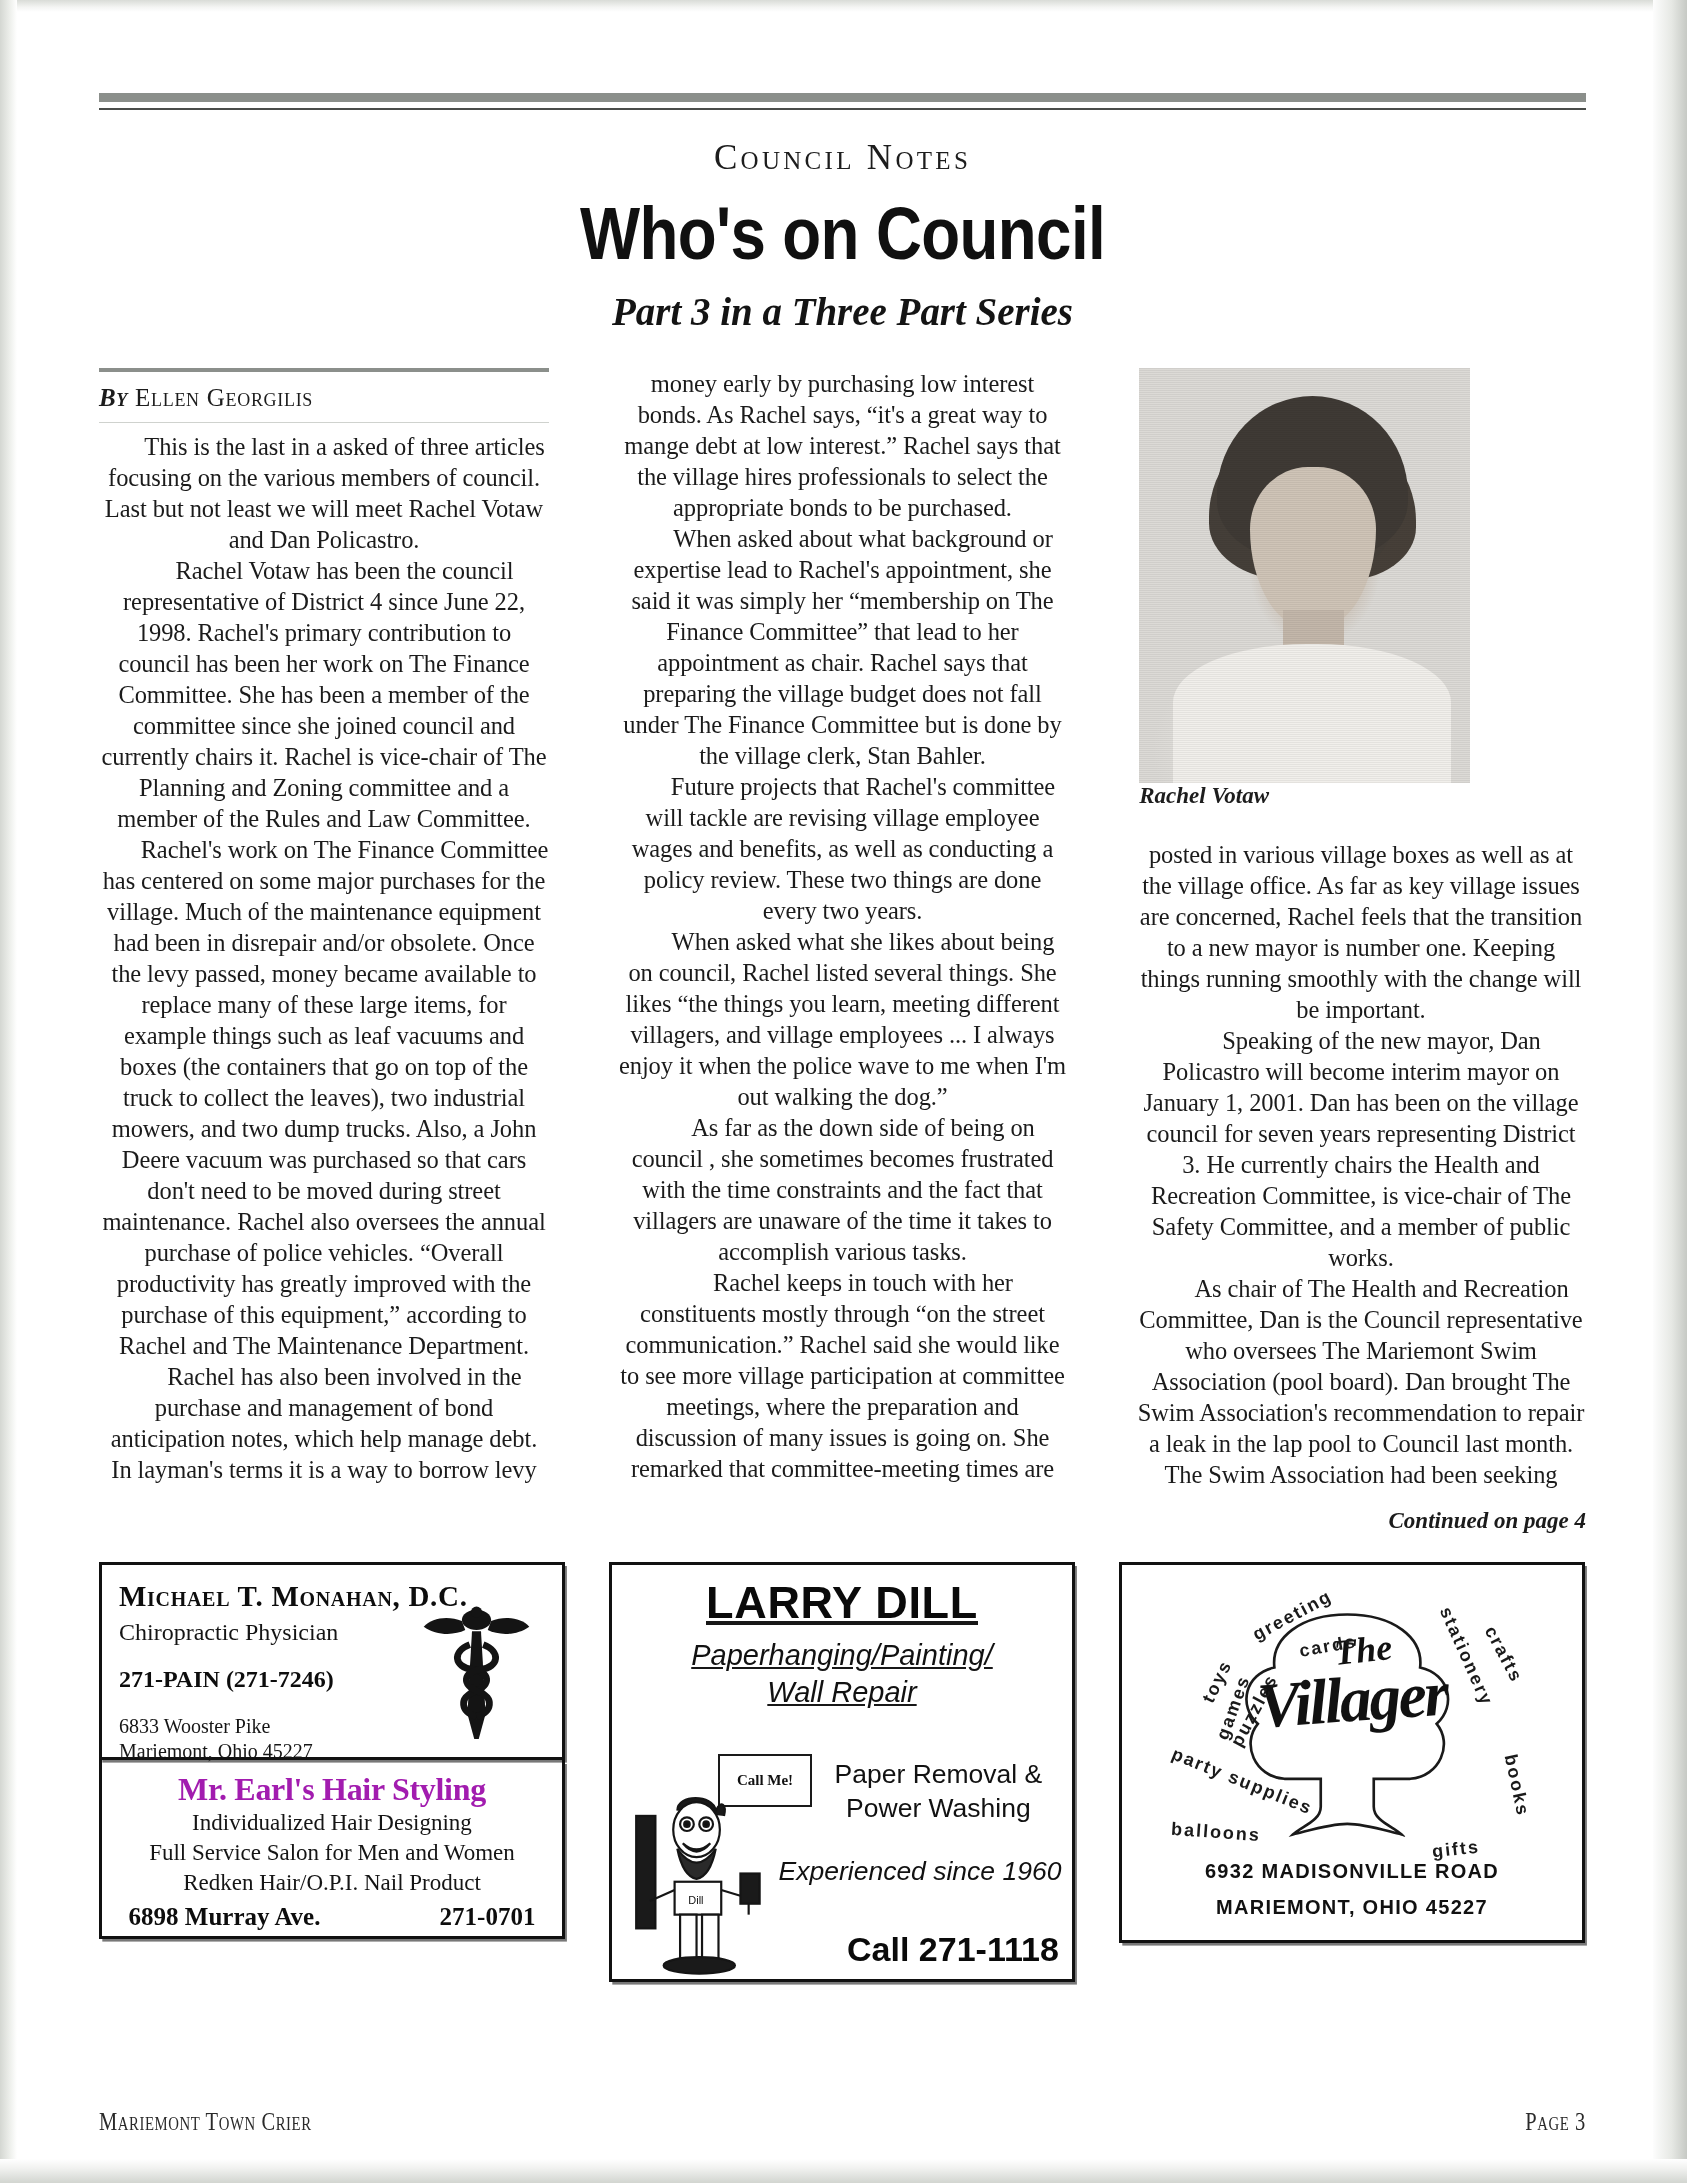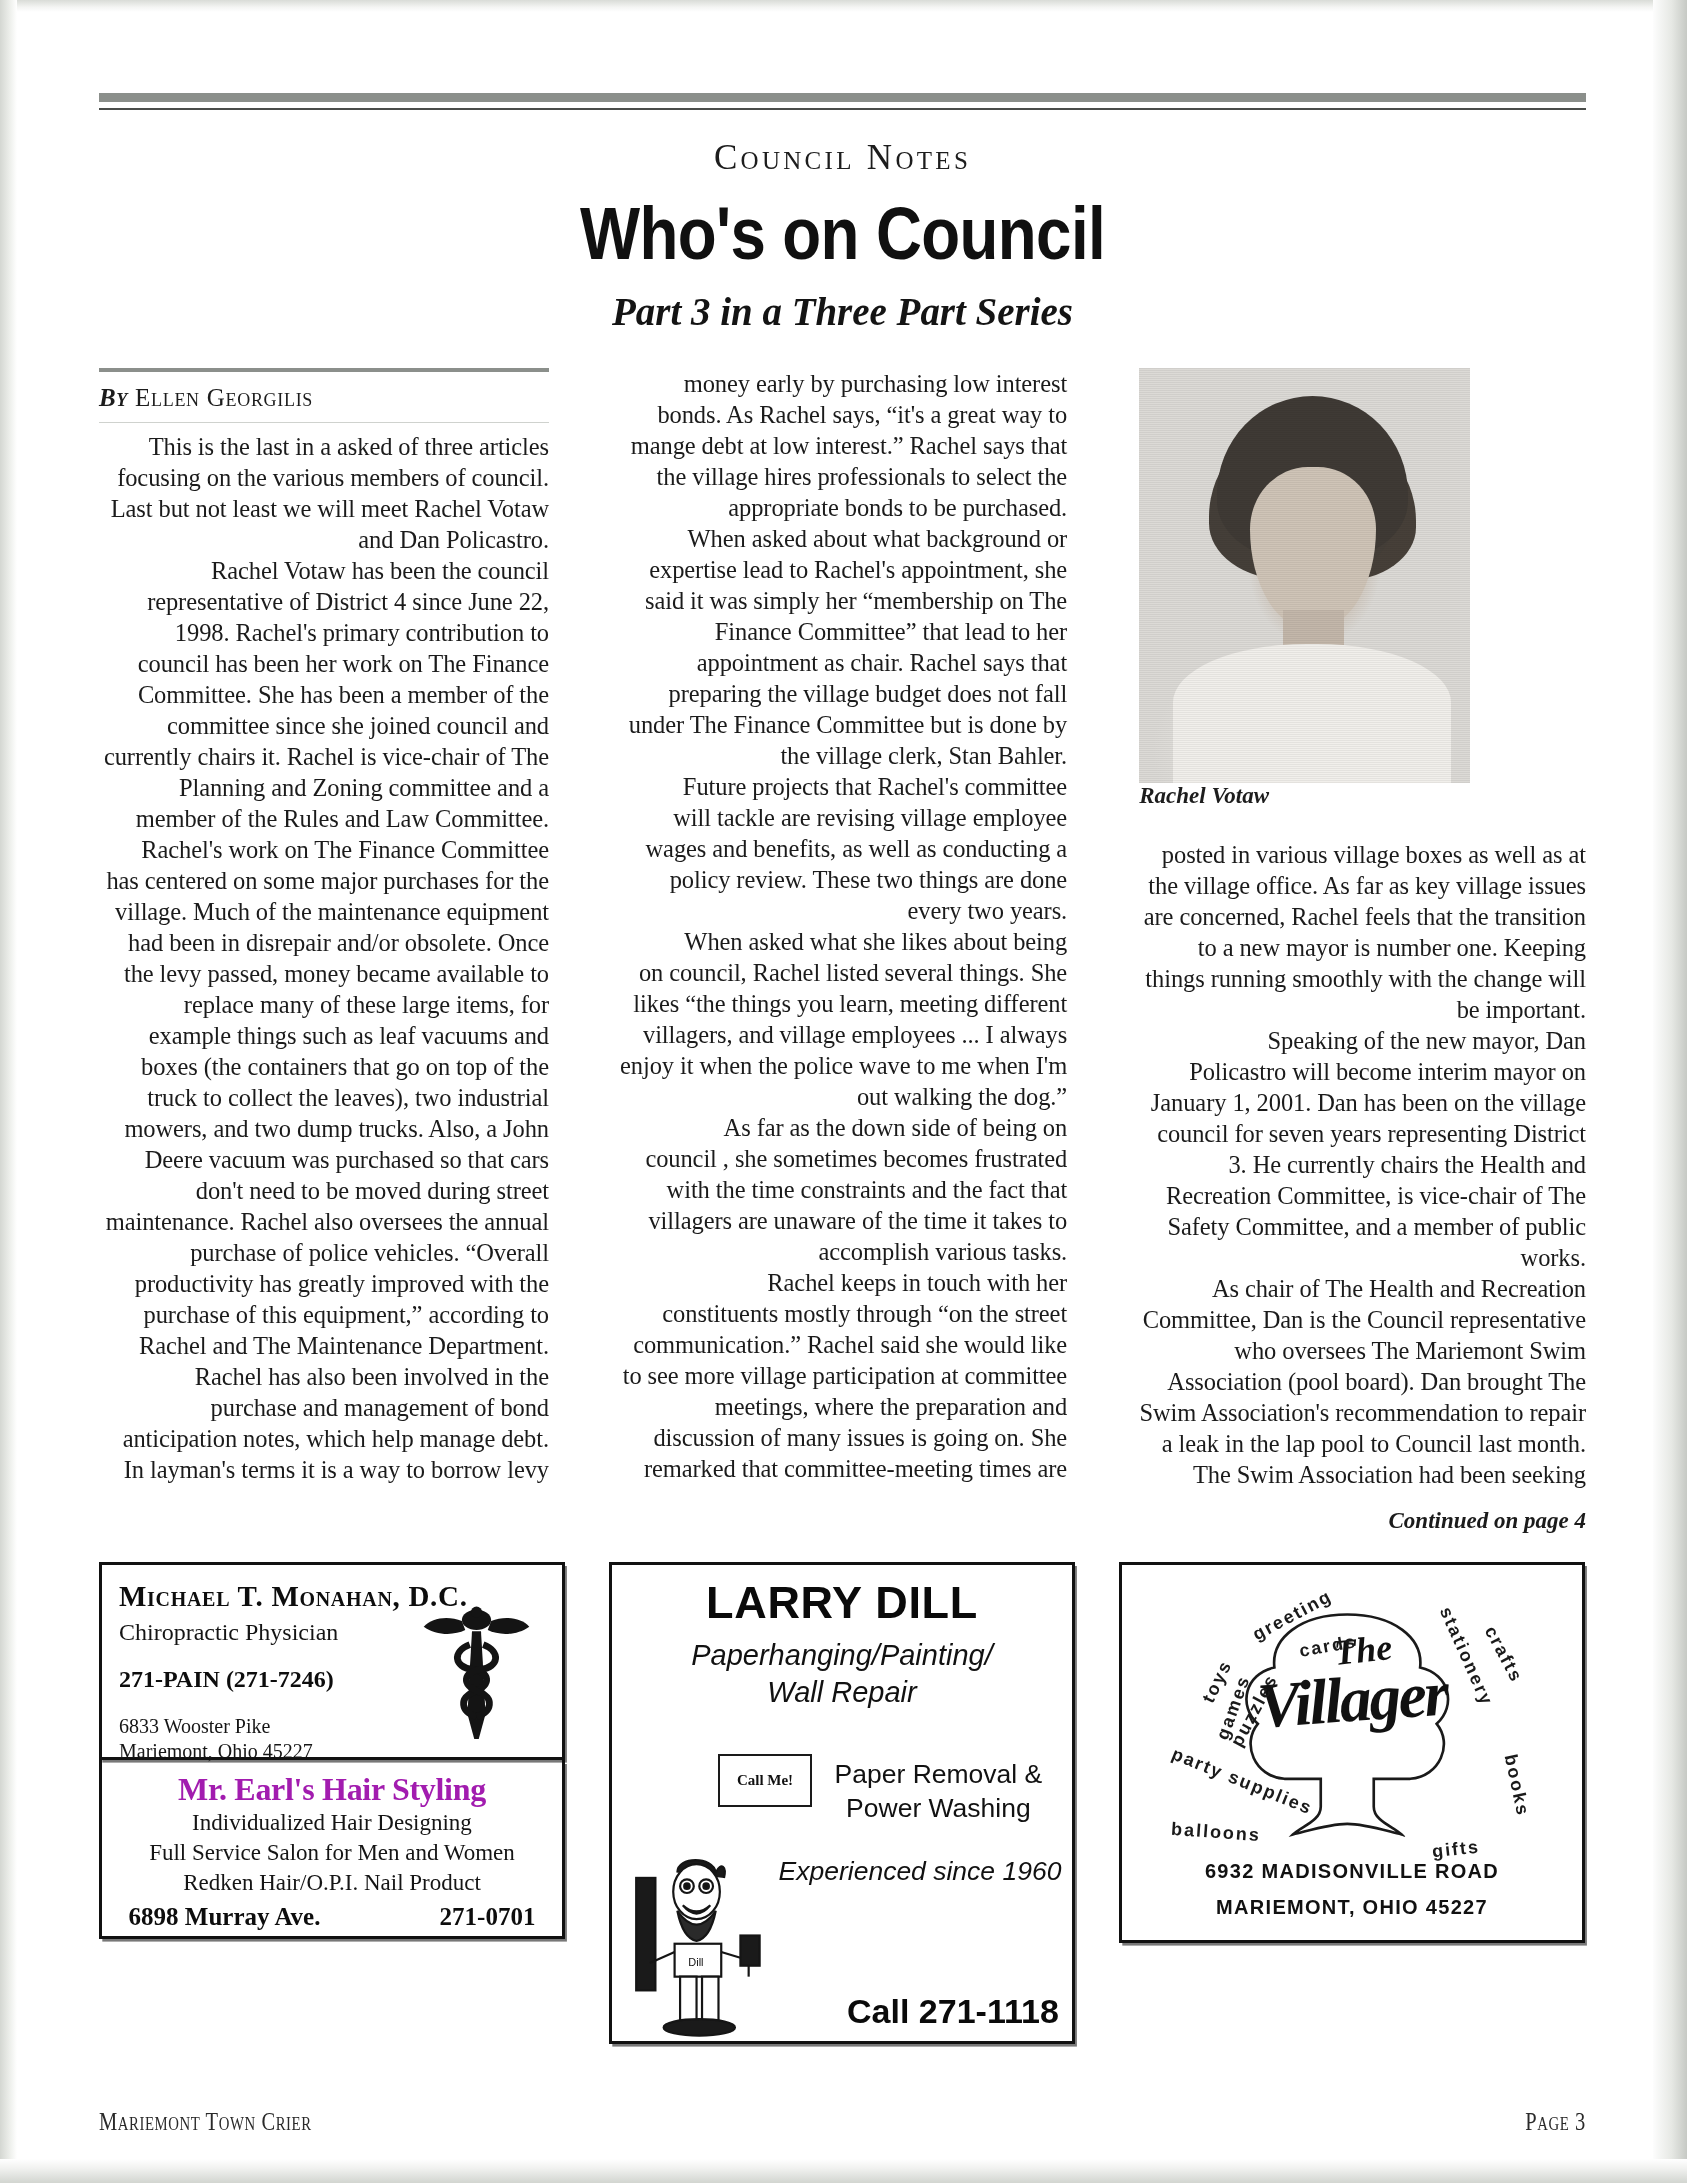--- a/index.html
+++ b/index.html
@@ -124,21 +124,21 @@
     margin-top: 9.3px;
     margin-bottom: 8px;
   }
 
   p.body {
     font-family: "Liberation Serif", serif;
     font-size: 24.5px;
     line-height: 31px;
     text-indent: 41px;
     margin: 0;
-    text-align: right;
+    text-align: center;
     color: #1b1b1b;
     letter-spacing: -0.1px;
   }
   p.body.cont { text-indent: 0; }
 
   
   .photo-wrap { width: 450px; }
   .photo {
     width: 331px;
     height: 415px;
@@ -271,21 +271,21 @@
     justify-content: space-between;
     font-family: "Liberation Serif", serif;
     font-weight: 700;
     font-size: 25px;
     margin-top: 5.3px;
     padding: 0 14.6px;
     color: #0d0d0d;
   }
 
   
-  .ad-dill { height: 482px; position: relative; padding: 12px 13.2px; }
+  .ad-dill { height: 420px; position: relative; padding: 12px 13.2px; text-decoration: underline; }
   .dill-title {
     font-family: "Liberation Sans", sans-serif;
     font-weight: 700;
     font-size: 45px;
     text-align: center;
     letter-spacing: 0.7px;
     color: #0a0a0a;
   }
   .dill-sub {
     font-family: "Liberation Sans", sans-serif;

